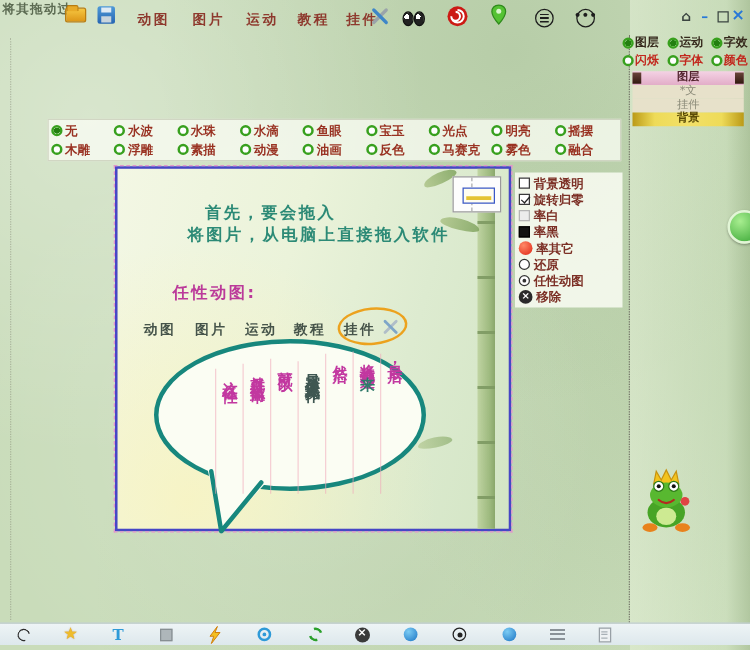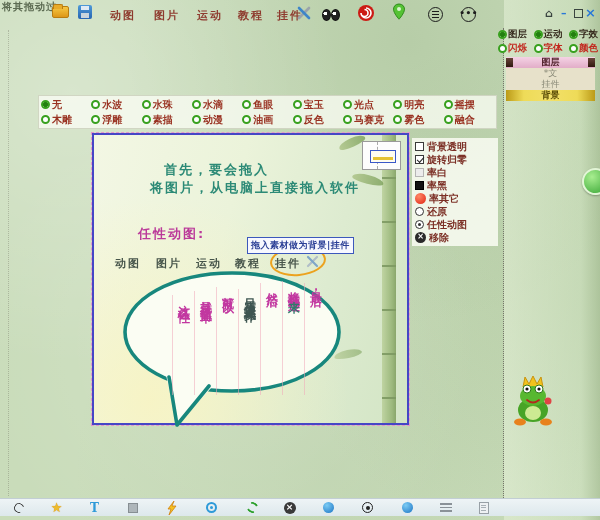--- a/index.html
+++ b/index.html
@@ -328,21 +328,20 @@
   <div class="abs ctext cmenu" style="left:102px">运动</div>
   <div class="abs ctext cmenu" style="left:141px">教程</div>
   <div class="abs ctext cmenu" style="left:181px">挂件</div>
   <div class="abs" style="left:212px;top:120px">
     <svg width="14" height="14">
         <line x1="2" y1="11" x2="11" y2="2" stroke="#b0bec8" stroke-width="2.2" stroke-linecap="round"></line>
         <line x1="2" y1="2" x2="11" y2="11" stroke="#7fa6c8" stroke-width="2.2" stroke-linecap="round"></line>
       </svg>
   </div>
   <div class="abs ocircle"></div>
-  <div class="abs tooltip">拖入素材做为背景|挂件</div>
 
   <svg class="abs" style="left:0;top:0" width="317" height="292">
     <ellipse cx="138" cy="197" rx="107" ry="59" fill="#fbfdf3" stroke="#17877d" stroke-width="3.6"></ellipse>
     <path d="M72 240 L 83 290 L 118 252 Z" fill="#fbfdf3" stroke="none"></path>
     <path d="M75 242 L 83 290 L 115 251" fill="none" stroke="#17877d" stroke-width="3.6" stroke-linejoin="round" stroke-linecap="round"></path>
   </svg>
 
   <div class="abs bub-cols">
     <div class="bcol m bc1">最后，</div>
     <div class="bcol bc2"><span class="m2">将其拖动过</span><span class="d2">来</span></div>

